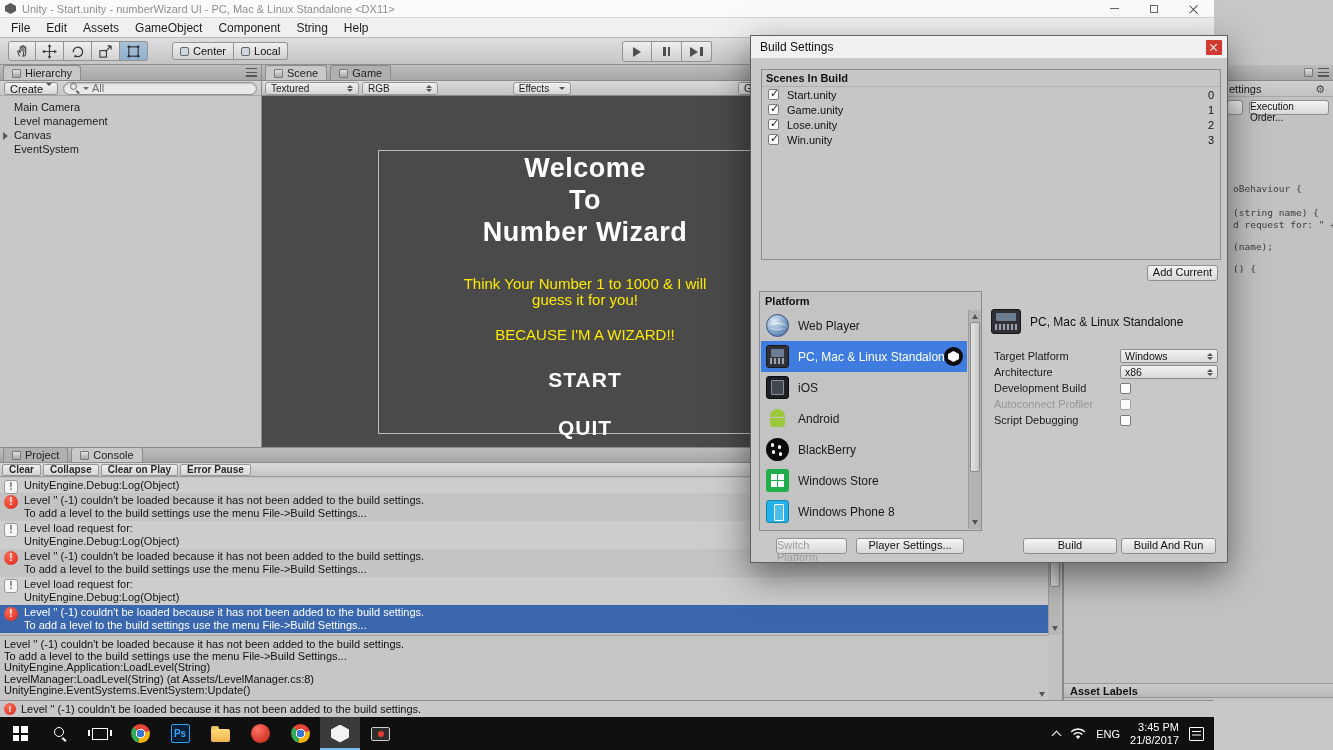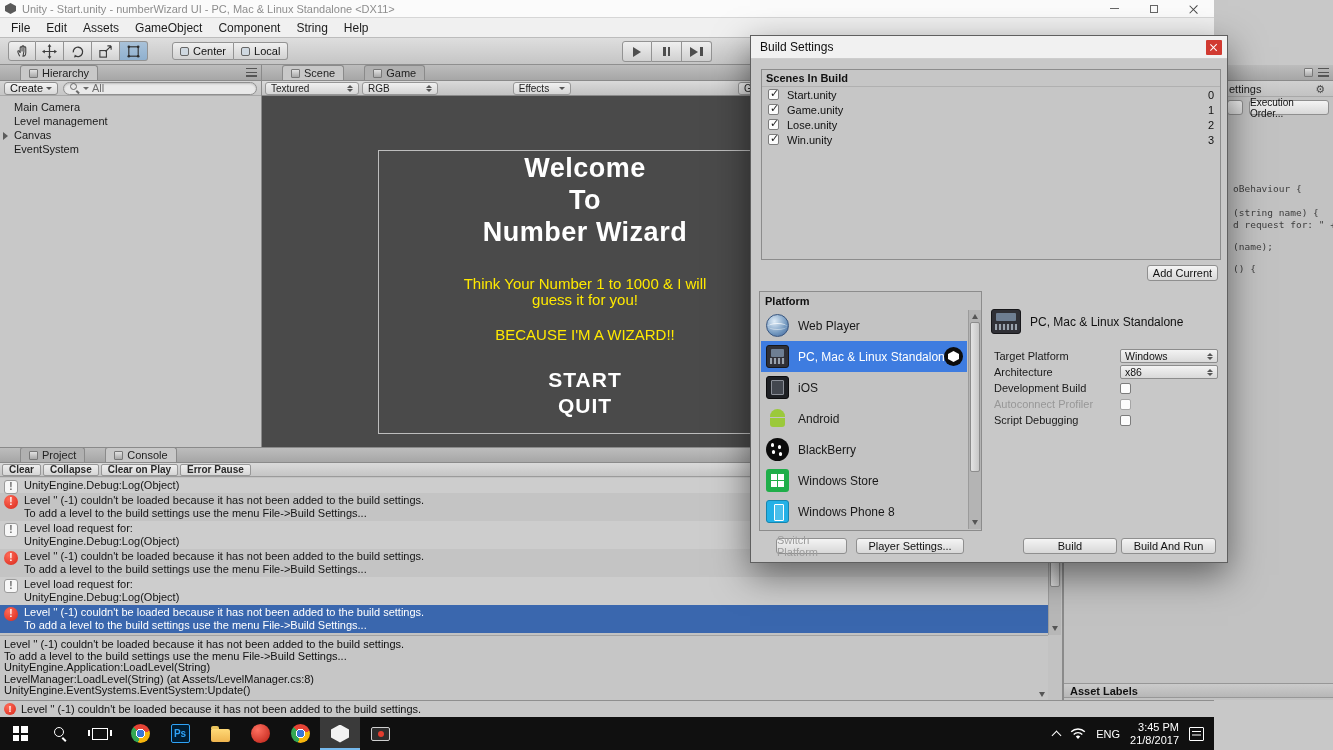--- a/index.html
+++ b/index.html
@@ -38,26 +38,26 @@
 .play-btn { width:30px; height:21px; border:1px solid #939393; border-left-width:0; background:linear-gradient(#efefef,#d0d0d0); display:flex; align-items:center; justify-content:center; gap:2px; }
 .play-btn:first-child { border-left-width:1px; border-radius:3px 0 0 3px; }
 .play-btn:last-child { border-radius:0 3px 3px 0; }
 .tri-r { width:0; height:0; border-top:5px solid transparent; border-bottom:5px solid transparent; border-left:8px solid #4e4e4e; }
 .bar-v { width:2.5px; height:9px; background:#4e4e4e; }
 .layout-dd { position:absolute; right:6px; top:5px; width:92px; height:17px; border:1px solid #8f8f8f; border-radius:3px; background:linear-gradient(#f2f2f2,#d7d7d7); display:flex; align-items:center; padding:0 6px; font-size:11px;gap:48px; }
 .dd-caret { margin-left:auto; width:0; height:0; border-left:4px solid transparent; border-right:4px solid transparent; border-top:4px solid #555; }
 
 
 .panel-tabbar { height:16px; background:linear-gradient(#bdbdbd,#a6a6a6); border-bottom:1px solid #8a8a8a; display:flex; align-items:flex-end; position:relative; }
-.tab { height:15px; padding:0 8px; display:flex; align-items:center; gap:4px; font-size:11px; color:#222; background:#b0b0b0; border:1px solid #8a8a8a; border-bottom:none; border-radius:3px 3px 0 0; margin-left:20px; }
+.tab { height:15px; padding:0 8px; display:flex; align-items:center; gap:4px; font-size:11px; color:#222; background:#b0b0b0; border:1px solid #8a8a8a; border-bottom:none; border-radius:3px 3px 0 0; margin-left:3px; }
 .tab.active { background:#c8c8c8; }
 .mi { display:inline-block; width:9px; height:9px; border:1px solid #787878; background:linear-gradient(#e2e2e2,#a8a8a8); border-radius:1px; }
 .panel-icons { position:absolute; right:4px; top:3px; display:flex; gap:5px; align-items:center; }
 .ham { width:11px; height:9px; background:linear-gradient(#555 0 1.4px,transparent 1.4px 3.6px,#555 3.6px 5px,transparent 5px 7.2px,#555 7.2px 8.6px,transparent 8.6px); }
-.u-btn { border:1px solid #8f8f8f; border-radius:3px; background:linear-gradient(#f4f4f4,#d8d8d8); font-size:11px; display:flex; align-items:center; justify-content:center; color:#111; }
+.u-btn { border:1px solid #8f8f8f; border-radius:3px; background:linear-gradient(#f4f4f4,#d8d8d8); font-size:11px; display:flex; justify-content:center; color:#111; }
 .u-btn.disabled { color:#9c9c9c; }
 .cbx { width:11px; height:11px; background:#fcfcfc; border:1px solid #7c7c7c; border-radius:2px; position:relative; flex:none; }
 .cbx.checked::after { content:"✓"; position:absolute; left:1px; top:-3px; font-size:11px; font-weight:bold; color:#1b1b1b; }
 .mag { position:relative; width:10px; height:10px; flex:none; }
 .mag::before { content:""; position:absolute; left:0; top:0; width:5px; height:5px; border:1.4px solid #6a6a6a; border-radius:50%; }
 .mag::after { content:""; position:absolute; left:6.5px; top:6.5px; width:4px; height:1.5px; background:#6a6a6a; transform:rotate(45deg); transform-origin:0 0; }
 .dd-arrows { margin-left:auto; display:flex; flex-direction:column; gap:1px; }
 .t-up { width:0; height:0; border-left:3px solid transparent; border-right:3px solid transparent; border-bottom:3px solid #555; }
 .t-dn { width:0; height:0; border-left:3px solid transparent; border-right:3px solid transparent; border-top:3px solid #555; }
 
@@ -81,21 +81,21 @@
 .spk::before { content:""; position:absolute; left:0; top:2.5px; width:3px; height:4px; background:#555; }
 .spk::after { content:""; position:absolute; left:2px; top:0; width:0; height:0; border-top:4.5px solid transparent; border-bottom:4.5px solid transparent; border-right:5.5px solid #555; }
 .gizmos-dd { position:absolute; left:476px; top:1px; width:70px; }
 .viewport { position:absolute; left:0; top:31px; right:0; bottom:0; background:#4a4a4a; overflow:hidden; }
 .canvas-rect { position:absolute; left:116px; top:54px; width:672px; height:284px; border:1px solid #bdbdbd; }
 .game-text { position:absolute; left:123px; top:56px; width:400px; text-align:center; color:#fff; }
 .gt-title { font-size:27px; font-weight:bold; line-height:32px; letter-spacing:.5px; }
 .gt-sub { margin-top:28px; color:#ffe900; font-size:15px; line-height:16px; }
 .gt-tag { margin-top:18px; color:#ffe900; font-size:15px; }
 .gt-btn1 { margin-top:25px; font-size:21px; font-weight:bold; letter-spacing:1px; }
-.gt-btn2 { margin-top:2px; font-size:21px; font-weight:bold; letter-spacing:1px; }
+.gt-btn2 { margin-top:24px; font-size:21px; font-weight:bold; letter-spacing:1px; }
 
 
 .inspector-panel { position:absolute; left:1063px; top:65px; width:270px; height:635px; background:#c2c2c2; border-left:1px solid #8a8a8a; }
 .insp-header { position:relative; height:16px; border-bottom:1px solid #a8a8a8; background:linear-gradient(#d0d0d0,#c2c2c2); font-size:11px; }
 .insp-header .frag { position:absolute; left:165px; top:2px; color:#1a1a1a; }
 .gear { position:absolute; right:8px; top:2px; color:#4a4a4a; font-size:11px; }
 .gear::before { content:"⚙"; }
 .exec-btn { position:absolute; left:185px; top:35px; width:80px; height:15px; }
 .stub-btn { position:absolute; left:163px; top:35px; width:16px; height:15px; }
 .code-frag { position:absolute; left:169px; font-family:"DejaVu Sans Mono",monospace; font-size:9.5px; color:#3d3d3d; white-space:nowrap; }

